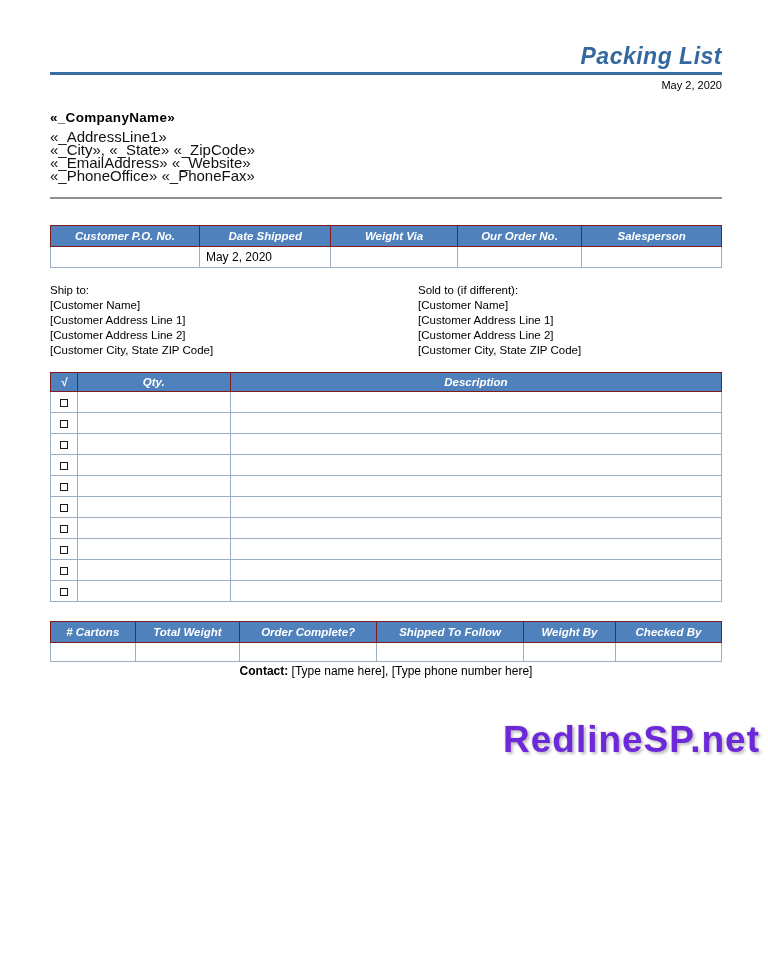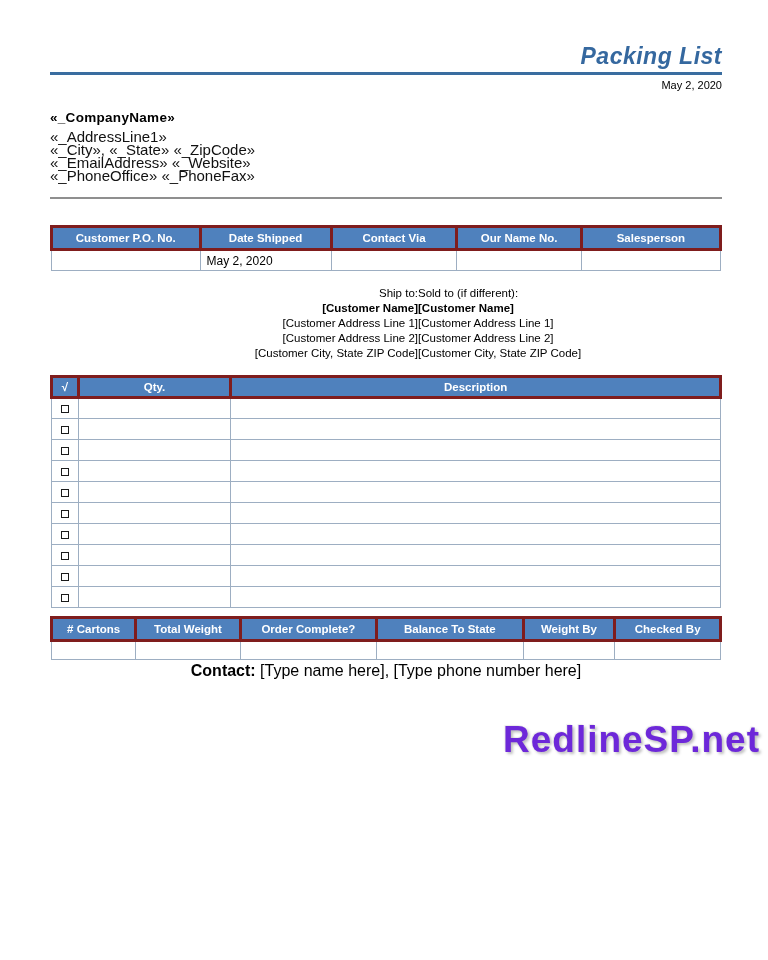--- a/index.html
+++ b/index.html
@@ -14,43 +14,43 @@
   .doc-date { text-align: right; font-size: 11px; margin-top: 4px; }
 
   .company { margin-top: 19px; }
   .company-name { font-size: 13.5px; font-weight: bold; margin-bottom: 5px; letter-spacing: 0.3px; }
   .company-line { font-size: 15px; line-height: 13px; color: #111; }
 
   .divider { border: none; border-top: 2px solid #8f8f8f; margin: 15px 0 0 0; }
 
   table { border-collapse: collapse; width: 100%; table-layout: fixed; }
   .tbl th { background: #4F81BD; color: #ffffff; font-weight: bold; font-size: 11.5px;
-            padding: 4px 2px; border: 3px solid #7f1d1d; text-align: center; }
+            padding: 4px 2px; border: 1px solid #7f1d1d; text-align: center; font-style: italic; }
   .tbl td { border: 1px solid #9DAEC2; background: #fff; font-size: 12px; }
 
   .order-table { margin-top: 26px; }
   .order-table td { height: 21px; padding: 1px 6px; text-align: left; }
 
   .addresses { display: flex; margin-top: 15px; font-size: 11.5px; }
   .addr-col { line-height: 15px; }
-  .addr-left { width: 368px; text-align: right; }
-  .addr-name { font-weight: bold; }
+  .addr-left { width: 368px; }
+  .addr-name { font-weight: normal; }
 
   .items-table { margin-top: 14px; }
   .items-table th { padding: 3px 2px; }
   .items-table td { height: 21px; }
   .check-cell { text-align: center; vertical-align: middle; }
   .checkbox { display: inline-block; width: 8px; height: 8px; border: 1.5px solid #1a1a1a;
               background: #fff; vertical-align: middle; }
 
-  .summary-table { margin-top: 8px; }
+  .summary-table { margin-top: 19px; }
   .summary-table td { height: 19px; }
 
   .notice { margin-top: 17px; text-align: center; font-size: 12.5px; font-weight: bold; letter-spacing: 0.2px; }
-  .contact { text-align: center; font-size: 16px; margin-top: 2px; }
+  .contact { text-align: center; font-size: 12px; margin-top: 2px; }
   .contact-label { font-weight: bold; }
 
   .watermark { position: absolute; right: 8px; bottom: 4px; font-size: 37px; font-weight: bold;
                color: #6d28d9; letter-spacing: 1px;
                text-shadow: 2px 2px 3px #bdbdbd, -1px -1px 1px #ececec; }
 </style>
 </head>
 <body>
 
 <div class="page">
@@ -75,22 +75,22 @@
         <col style="width:22.2%">
           <col style="width:19.6%">
           <col style="width:18.8%">
         <col style="width:18.6%">
           <col style="width:20.8%">
       </colgroup>
       <tbody>
           <tr>
         <th>Customer P.O. No.</th>
         <th>Date Shipped</th>
-        <th>Contact Via</th>
-        <th>Our Name No.</th>
+        <th>Weight Via</th>
+        <th>Our Order No.</th>
         <th>Salesperson</th>
       </tr>
       <tr>
         <td></td>
         <td>May 2, 2020</td>
         <td></td>
         <td></td>
         <td></td>
       </tr>
     </tbody>
@@ -187,21 +187,21 @@
           <col style="width:20.4%">
         <col style="width:21.9%">
           <col style="width:13.7%">
           <col style="width:15.8%">
       </colgroup>
       <tbody>
           <tr>
         <th># Cartons</th>
         <th>Total Weight</th>
         <th>Order Complete?</th>
-        <th>Balance To State</th>
+        <th>Shipped To Follow</th>
         <th>Weight By</th>
         <th>Checked By</th>
       </tr>
       <tr>
         <td></td>
         <td></td>
         <td></td>
         <td></td>
         <td></td>
         <td></td>

